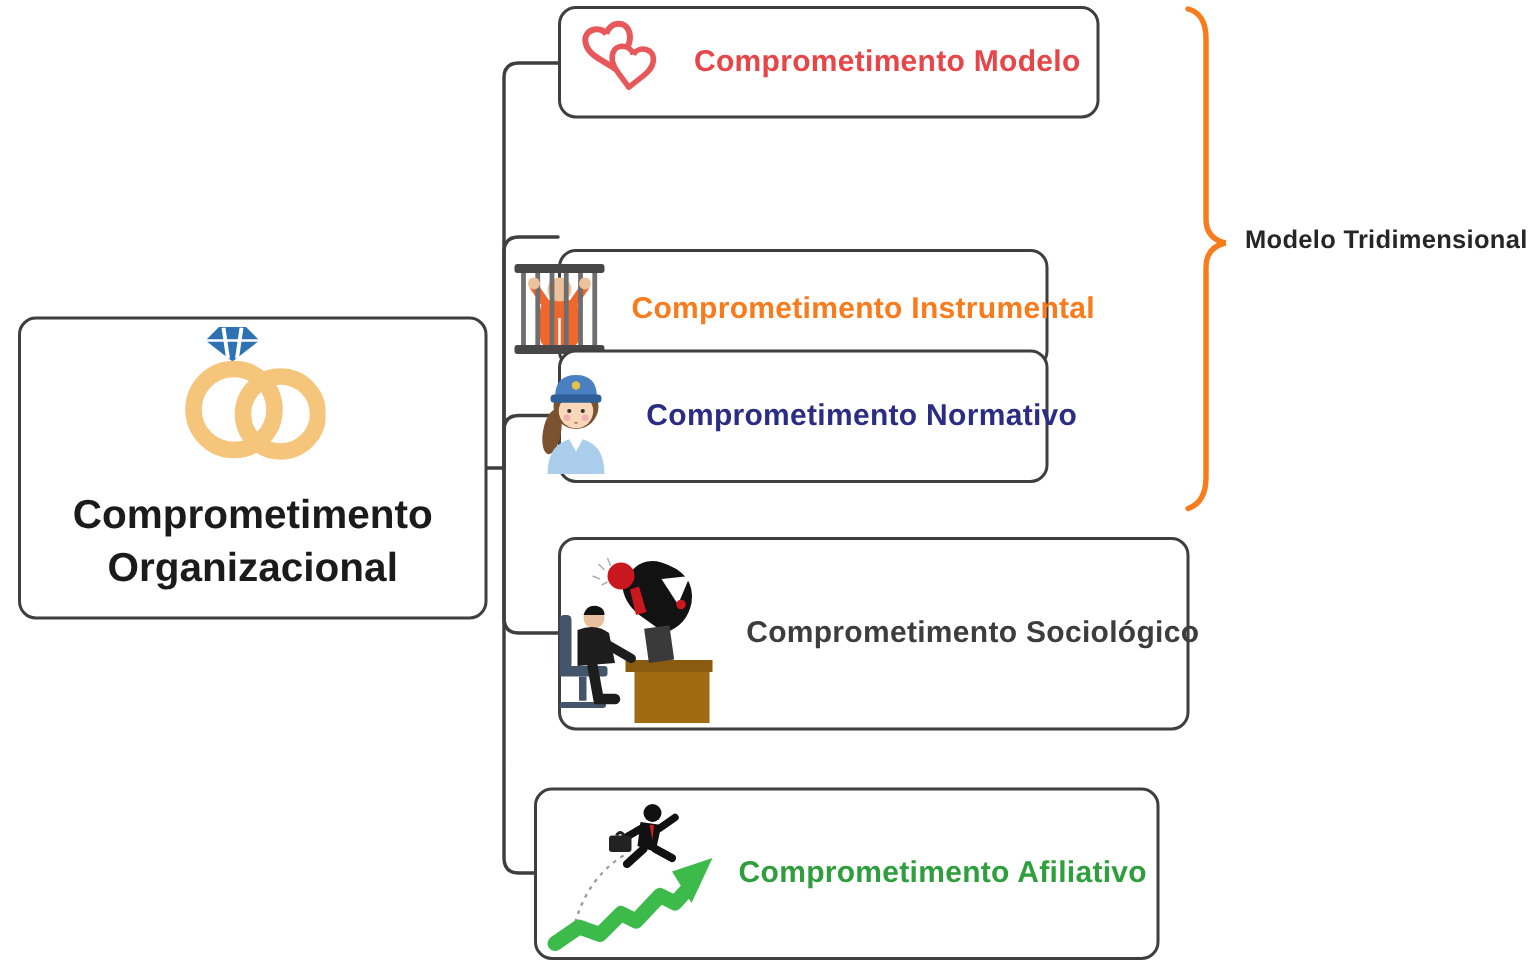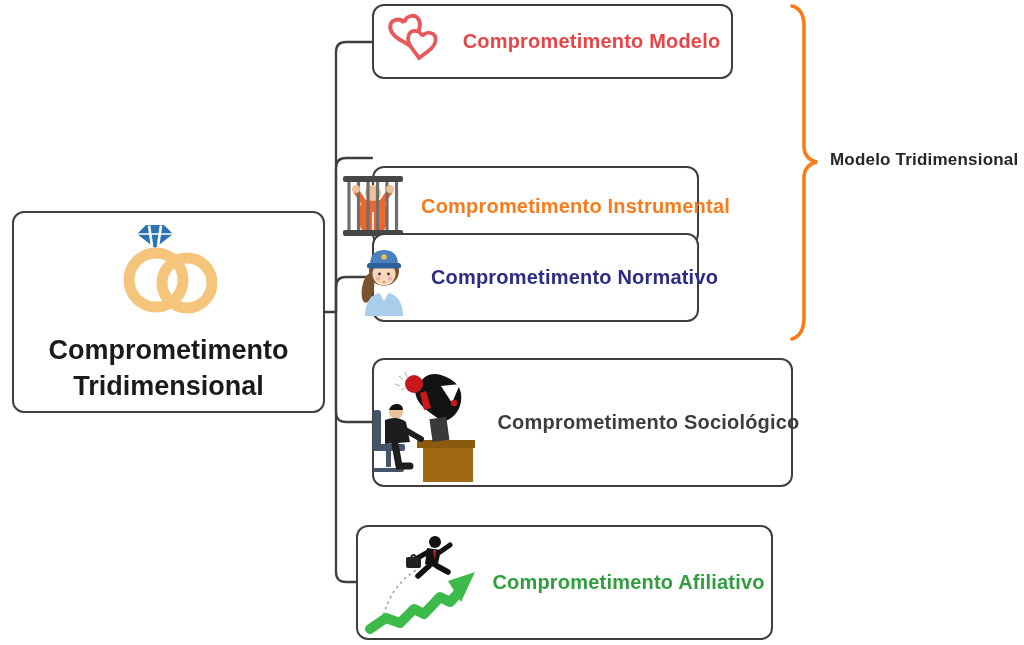--- a/index.html
+++ b/index.html
@@ -8,21 +8,21 @@
     font-family:"Liberation Sans", sans-serif;
   }
   svg{display:block;}
   #connector-layer{position:absolute;left:0;top:0;pointer-events:none;}
   .node{
     position:absolute;background:#ffffff;border:2.4px solid #3f3f3f;border-radius:12px;
     box-sizing:border-box;display:flex;align-items:center;justify-content:center;gap:16px;
     padding:0 14px;
   }
   .node-label{font-weight:700;font-size:20px;white-space:nowrap;letter-spacing:0.2px;}
-  .root-node{flex-direction:column;gap:17px;padding:14px 10px;}
+  .root-node{flex-direction:column;gap:17px;padding:14px 10px;justify-content:flex-end;}
   .root-title{font-weight:700;font-size:27px;line-height:1.32;color:#1b1b1b;text-align:center;}
   .root-title span{display:block;}
   .icon-wrap{flex:0 0 auto;display:flex;align-items:center;justify-content:center;}
   .brace-label{
     position:absolute;left:830px;top:150px;font-size:17px;font-weight:700;
     color:#262626;white-space:nowrap;letter-spacing:0.2px;
   }
 </style>
 </head>
 <body>
@@ -48,21 +48,21 @@
         <polygon points="16,14 25,5 43,5 52,14 34,28" fill="#2d72b2"></polygon>
         <path d="M16,14 L52,14" stroke="#ffffff" stroke-width="1.6"></path>
         <path d="M28,5.5 L31,26" stroke="#ffffff" stroke-width="2.6"></path>
         <path d="M40,5.5 L37,26" stroke="#ffffff" stroke-width="2.6"></path>
         <circle cx="35" cy="60" r="27" fill="none" stroke="#f6c57c" stroke-width="11"></circle>
         <circle cx="66" cy="63" r="25" fill="none" stroke="#f6c57c" stroke-width="11"></circle>
       </svg>
     </span>
     <div class="root-title">
       <span>Comprometimento</span>
-      <span>Tridimensional</span>
+      <span>Organizacional</span>
     </div>
   </div>
 
   <div class="node" style="left:372px;top:4px;width:361px;height:75px;">
     <span class="icon-wrap">
       <svg width="62" height="58" viewBox="0 0 62 58">
         <g transform="rotate(-14 23 16)">
           <path d="M21,9 C18,2 6,2 6,12 C6,20 14,25 21,33 C28,25 36,20 36,12 C36,2 24,2 21,9" fill="#ffffff" stroke="#e8585a" stroke-width="4" stroke-linejoin="round"></path>
         </g>
         <g transform="translate(17,15) scale(0.92) rotate(8 21 16)">

